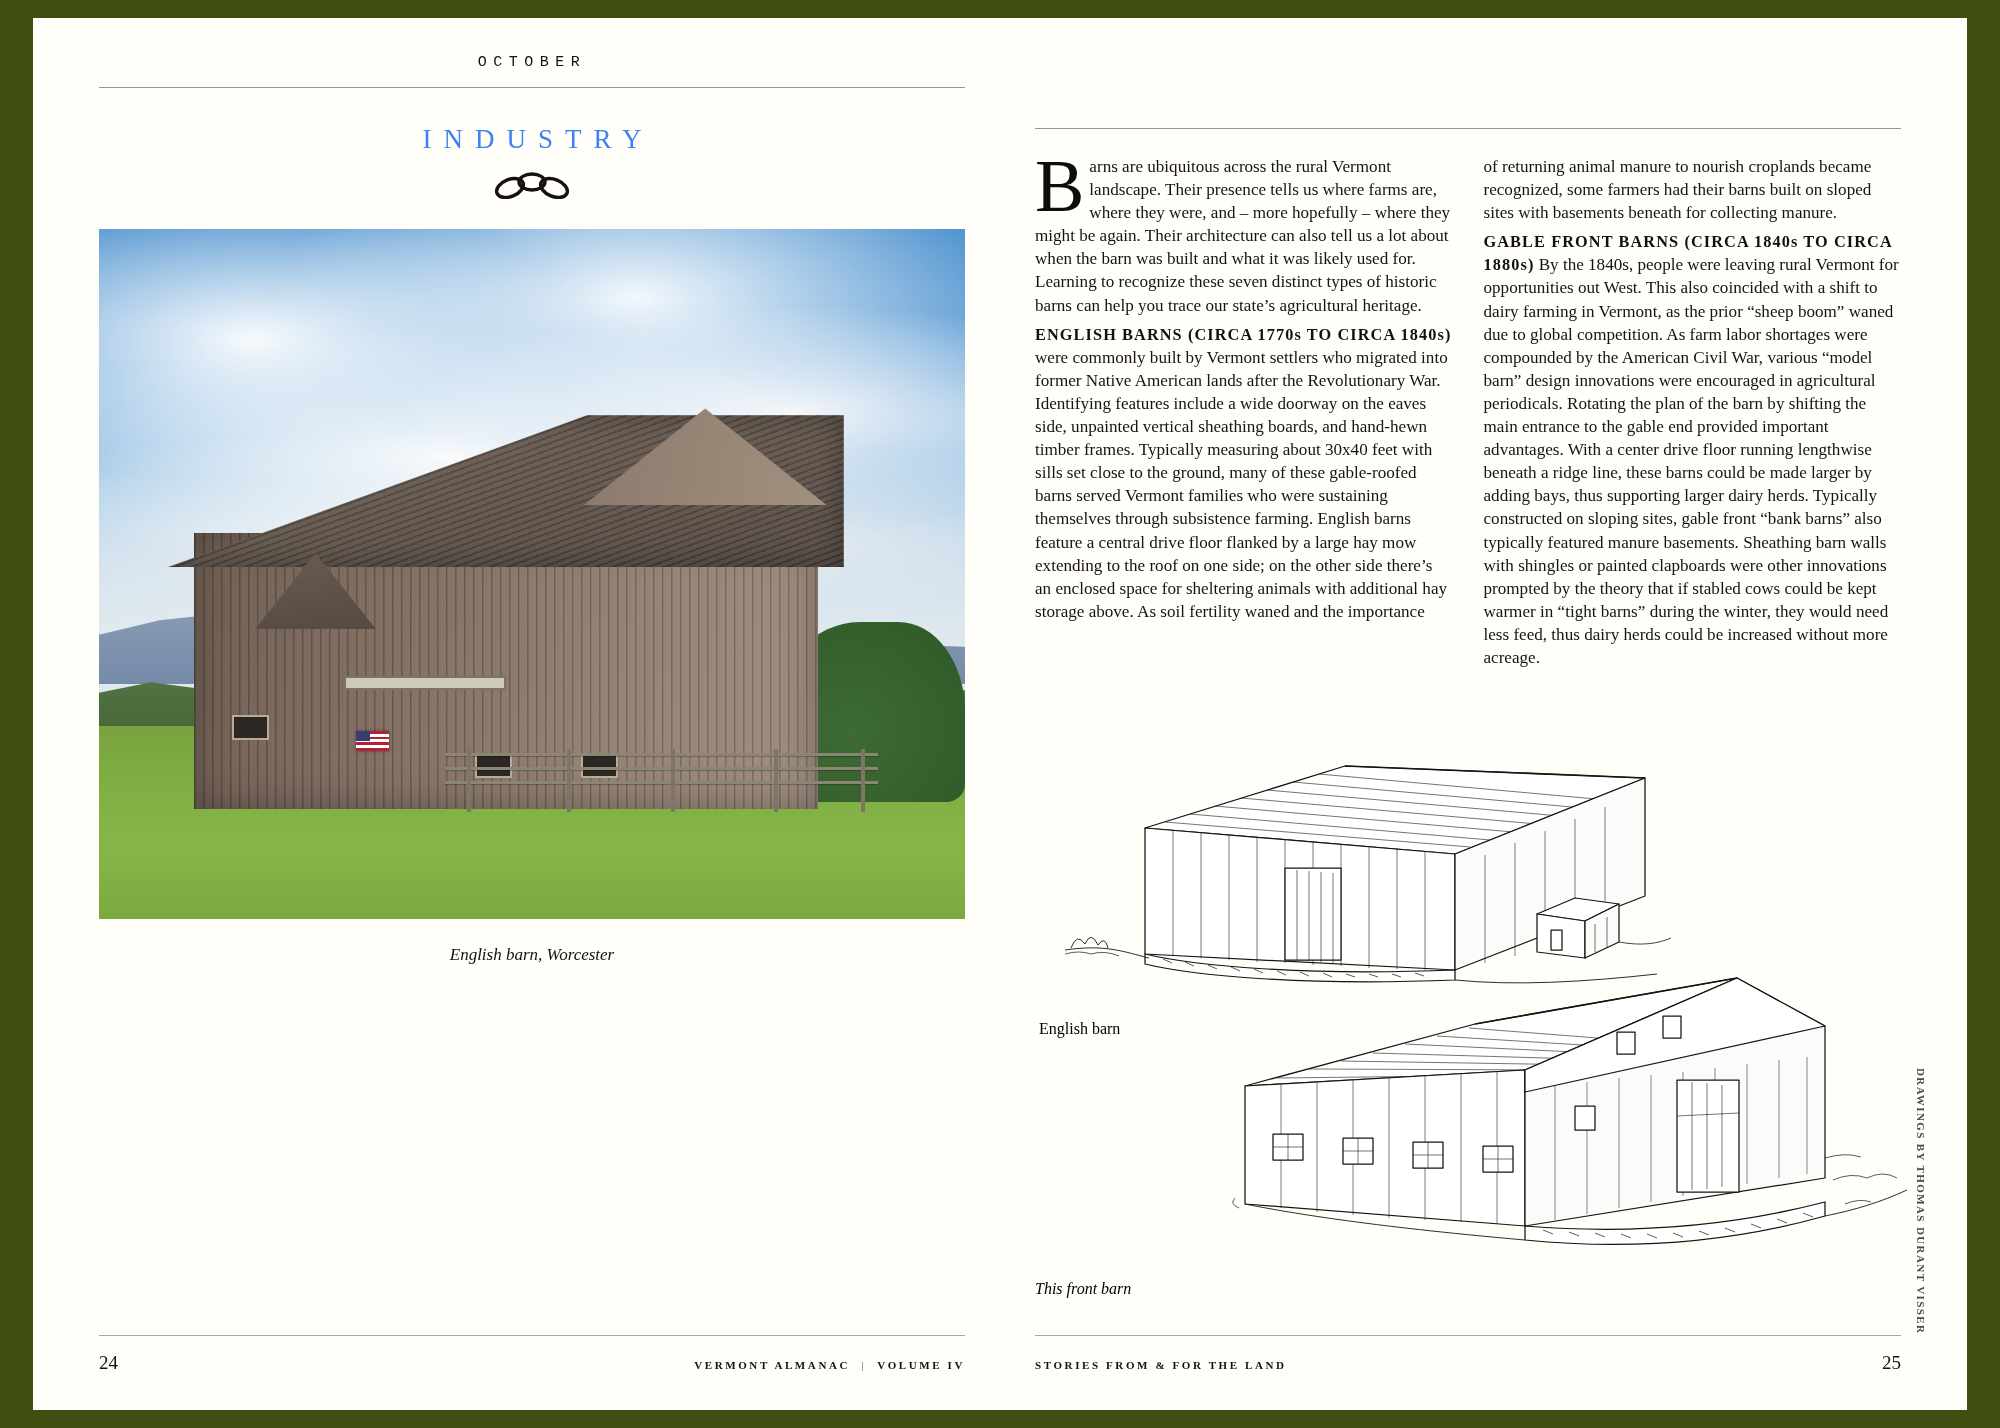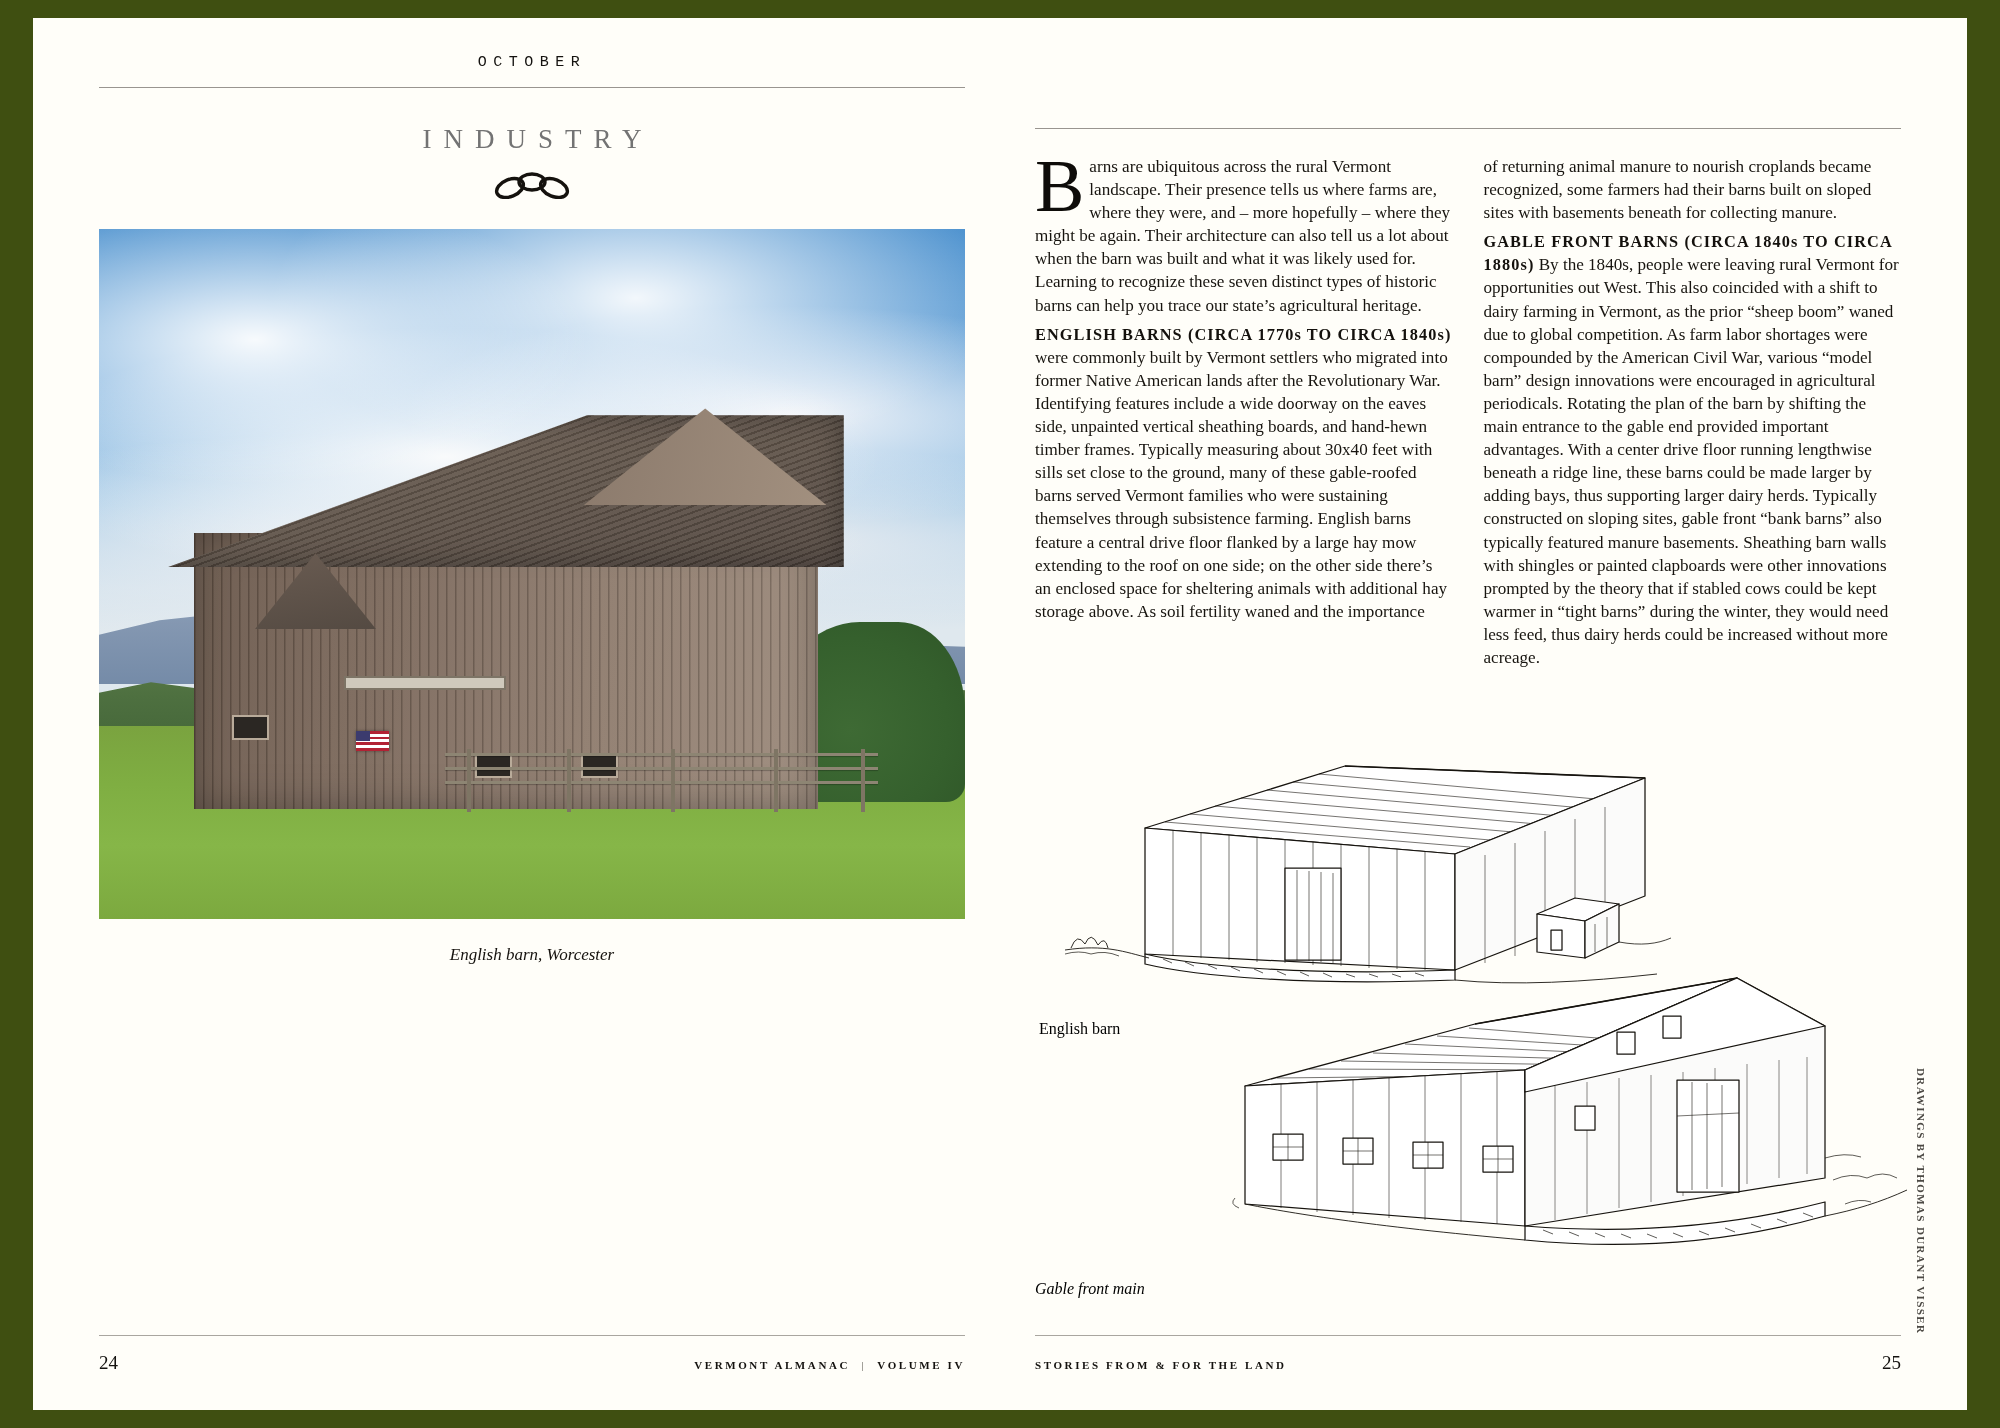--- a/index.html
+++ b/index.html
@@ -37,21 +37,21 @@
   }
   .rule-top {
     margin-top:16px;
     border-top:1.5px solid #999590;
   }
   .section-name {
     text-align:center;
     font-size:27px;
     letter-spacing:12px;
     text-transform:uppercase;
-    color:#737373;
+    color:#3b82f6;
     margin-top:36px;
     text-indent:12px;
     font-family:"Liberation Serif", serif;
   }
   .ornament { text-align:center; margin-top:14px; height:30px; }
   .headline {
     text-align:center;
     font-style:italic;
     font-size:37px;
     color:#100e0c;
@@ -437,21 +437,21 @@
                      M526,266 l10,4 M552,261 l10,4 M578,255 l10,4" stroke-width="0.7"></path>
 
             <path d="M20,246 C60,254 140,268 300,282" stroke-width="0.9"></path>
             <path d="M600,258 C630,252 656,244 682,232" stroke-width="0.9"></path>
             <path d="M608,222 q18,-8 34,-2 q16,-8 30,0" stroke-width="0.7"></path>
             <path d="M600,200 q20,-6 36,-1" stroke-width="0.7"></path>
             <path d="M10,240 q-6,6 4,10 M620,246 q14,-6 26,-2" stroke-width="0.7"></path>
           </g>
         </svg>
       </div>
-      <div class="cap-gable">Gable front main</div>
+      <div class="cap-gable">This front barn</div>
 
       <div class="credit-vert">DRAWINGS BY THOMAS DURANT VISSER</div>
 
       <div class="rule-bottom-right"></div>
 
       <div class="footer-right">
         <span class="running-foot">STORIES FROM &amp; FOR THE LAND</span>
         <span class="folio">25</span>
       </div>
 

